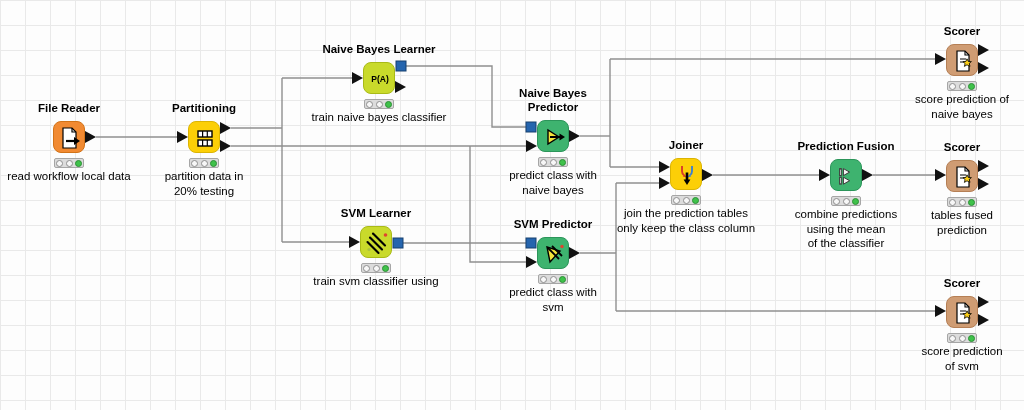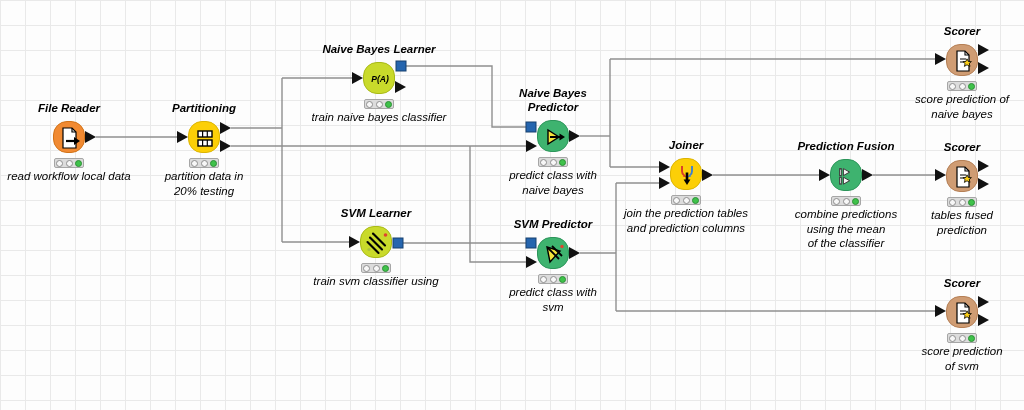--- a/index.html
+++ b/index.html
@@ -13,24 +13,24 @@
     background-color:#fdfdfd;
     background-image:
       linear-gradient(to right,#e9e9e9 1px,transparent 1px),
       linear-gradient(to bottom,#e9e9e9 1px,transparent 1px);
     background-size:25px 25px;
   }
   svg.wire-layer{position:absolute;left:0;top:0;width:1024px;height:410px;}
   .wire{stroke:#8f8f8f;stroke-width:1.4;fill:none;}
   .dport{fill:#111;}
   .mport{fill:#2565ae;stroke:#17406f;stroke-width:1;}
-  .node{position:absolute;width:32px;height:32px;font-style:italic;}
+  .node{position:absolute;width:32px;height:32px;}
   .nicon{
     position:absolute;left:0;top:0;width:32px;height:32px;
-    border-radius:14px;box-sizing:border-box;border:1px solid rgba(0,0,0,.22);
+    border-radius:8px;box-sizing:border-box;border:1px solid rgba(0,0,0,.22);
   }
   .nicon svg{position:absolute;left:0;top:0;}
   .c-orange{background:#f18a32;border-color:#d27318;}
   .c-yellow{background:#fccf07;border-color:#dcb403;}
   .c-chart {background:#c9da2b;border-color:#a9ba17;}
   .c-green {background:#3eb36f;border-color:#2c955a;}
   .c-tan   {background:#cf9c73;border-color:#b57f55;}
   .nlabel{
     position:absolute;left:16px;top:-20px;transform:translateX(-50%);
     white-space:nowrap;text-align:center;font-size:11.5px;font-weight:bold;
@@ -251,21 +251,21 @@
         <path d="M12.6,20.5 L16,26 L19.4,20.5 Z" fill="#000"></path>
       </svg>
     </div>
     <div class="status">
         <i class="dot"></i>
         <i class="dot"></i>
         <i class="dot g"></i>
       </div>
     <div class="ncomment">
       <div>join the prediction tables</div>
-      <div>and prediction columns</div>
+      <div>only keep the class column</div>
     </div>
   </div>
 
   <div class="node" style="left:830px;top:159px">
     <div class="nlabel">Prediction Fusion</div>
     <div class="nicon c-green">
       <svg width="32" height="32" viewBox="0 0 32 32">
         <g fill="#f4f4f4" stroke="#3a3a3a" stroke-width="1">
           <rect x="8.6" y="8.6" width="1.7" height="7"></rect>
           <polygon points="12.4,8.6 12.4,15.6 18.6,12.1"></polygon>

